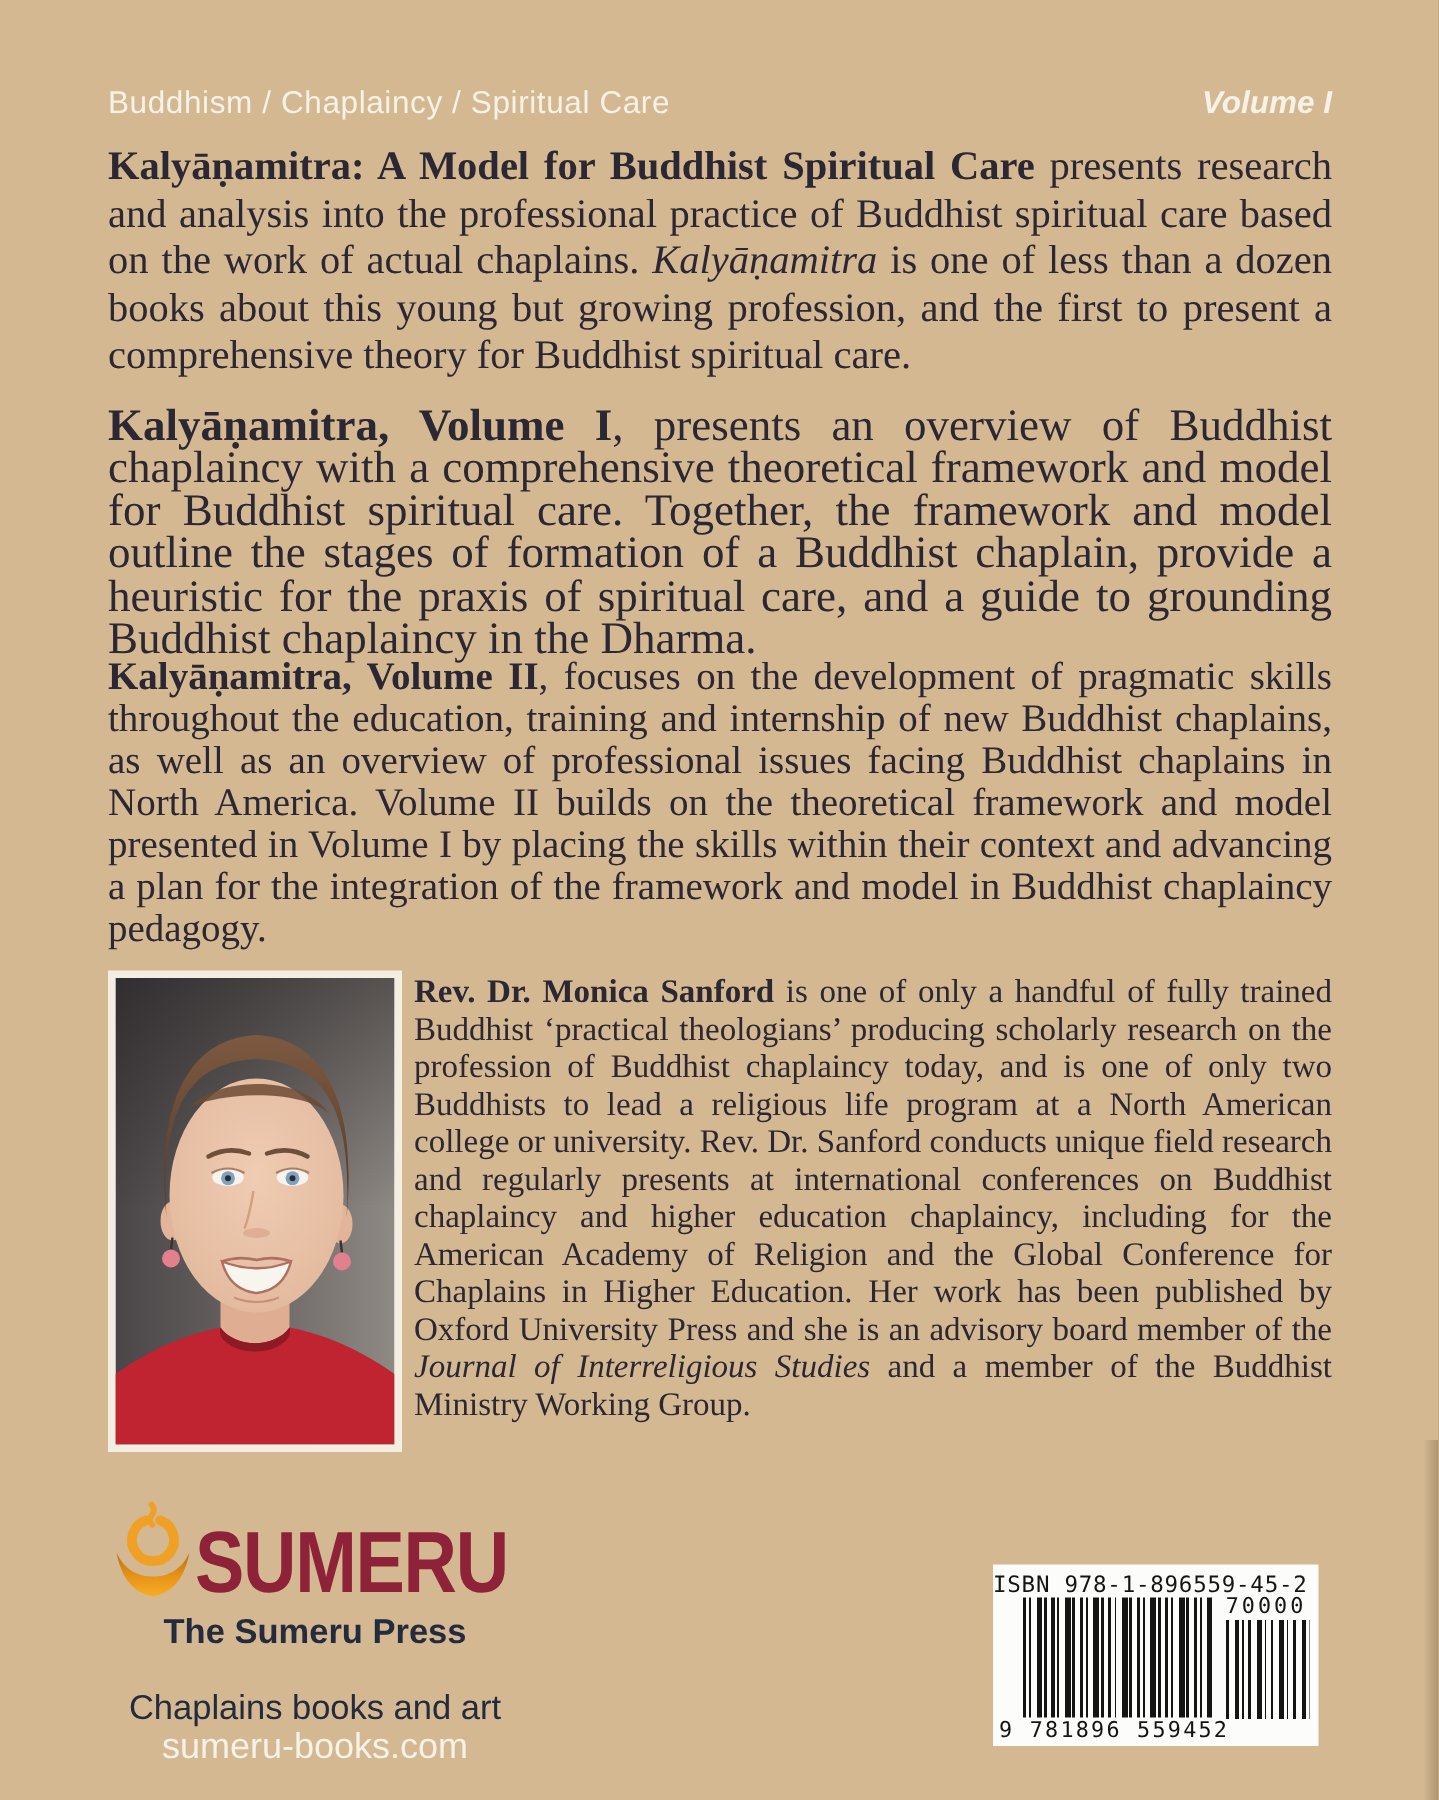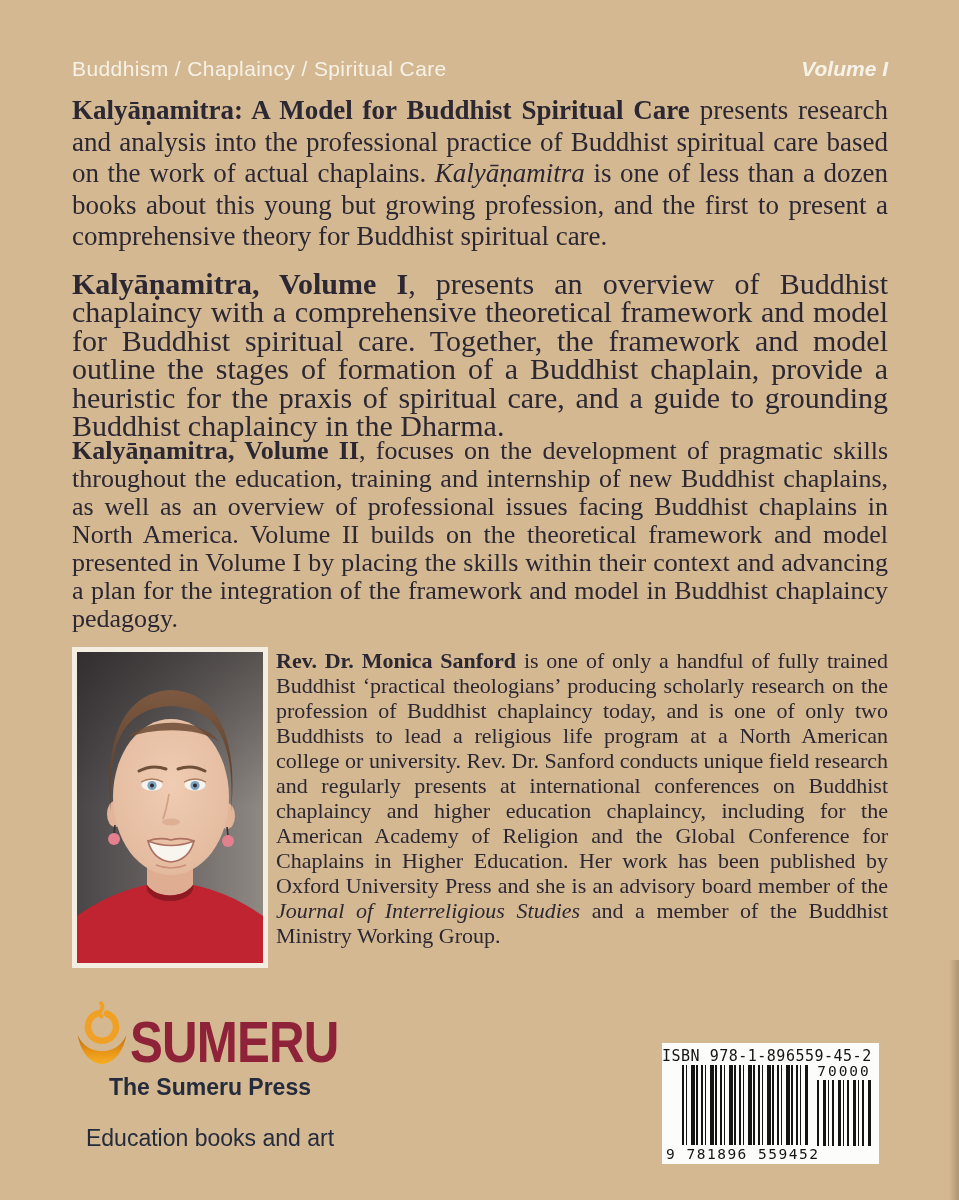--- a/index.html
+++ b/index.html
@@ -151,21 +151,22 @@
     </defs>
 
     <path d="M4,36 C8,58 20,66 30,67 C40,66 52,58 56,36 C50,49 40,53 30,53 C20,53 10,49 4,36 Z" fill="url(#cresG)"></path>
 
     <path d="M24.9,12.9 A15,15 0 1 0 35.1,12.9" fill="none" stroke="#f0a125" stroke-width="7" stroke-linecap="round"></path>
 
     <path d="M29.5,16 C23.5,11 34.5,8 29,1.5" fill="none" stroke="#f0a125" stroke-width="4.2" stroke-linecap="round"></path>
   </svg>
   <div class="sumeru-word">SUMERU</div>
   <div class="press-line press-name">The Sumeru Press</div>
-  <div class="press-line tag2">Education books and art</div>
+  <div class="press-line tag2">Chaplains books and art</div>
+  <div class="press-line website">sumeru-books.com</div>
 
   <div class="barcode-box">
     <div class="isbn-label">ISBN 978-1-896559-45-2</div>
     <div class="bars-main"></div>
     <div class="barcode-digits">9 781896 559452</div>
     <div class="supp-label">70000</div>
     <div class="bars-supp"></div>
   </div>
 
   <div class="edge-shade"></div>

